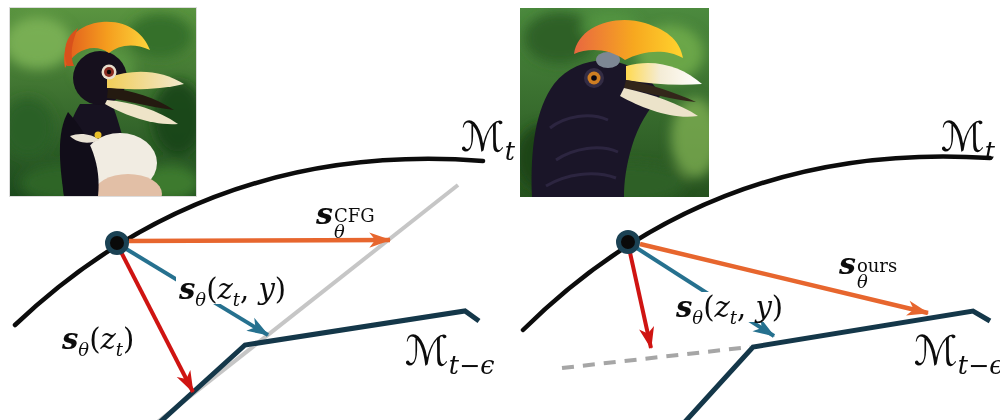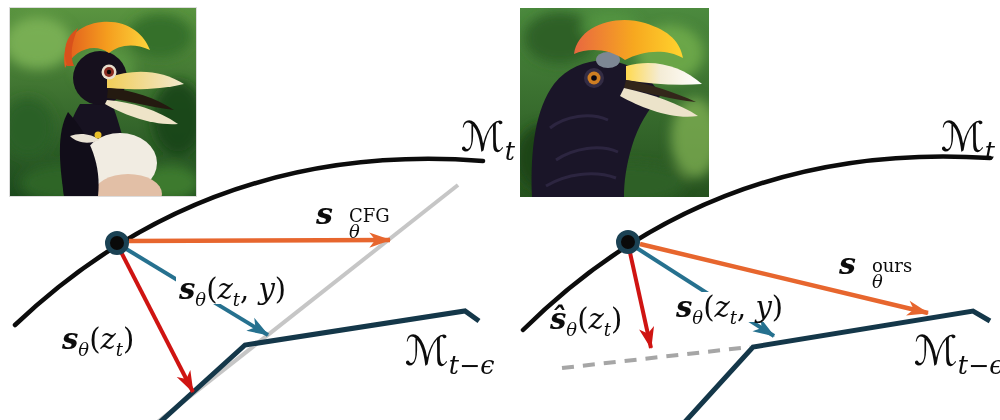--- a/index.html
+++ b/index.html
@@ -30,21 +30,21 @@
   
   .mlabel{position:absolute;color:var(--black);font-style:italic;font-size:29px;line-height:1.05;
           white-space:nowrap;}
   .mlabel sub{font-size:0.62em;font-style:italic;line-height:0;}
   .mlabel .up{font-style:normal;}
   .mlabel .bs{font-weight:700;}
   .whitebg{background:#fff;padding:0 3px;}
   .scriptM{font-family:"DejaVu Sans","DejaVu Serif",sans-serif;font-style:normal;font-size:41px;}
   .scriptM sub{font-family:"DejaVu Serif","DejaVu Sans",serif;}
   .stack{display:inline-flex;flex-direction:column;align-items:flex-start;font-size:0.6em;
-         line-height:0.92;vertical-align:0.12em;margin-left:16px;text-align:center;}
+         line-height:0.92;vertical-align:0.12em;margin-left:1px;text-align:center;}
   .stack .sup{font-style:normal;}
   .stack .sub{font-style:italic;}
 </style>
 </head>
 <body>
 
 <div class="canvas">
 
   <svg class="diagram-svg" viewBox="0 0 1000 420" xmlns="http://www.w3.org/2000/svg">
     <defs>
@@ -192,17 +192,16 @@
 
   <span class="mlabel scriptM" style="left:941px;top:116px;"><span>ℳ</span><sub>t</sub></span>
 
   <span class="mlabel" style="left:839px;top:248px;font-size:30px;"><span class="bs">s</span><span class="stack">
         <span class="sup">ours</span>
         <span class="sub">θ</span>
       </span></span>
 
   <span class="mlabel whitebg" style="left:673px;top:292px;"><span class="bs">s</span><sub>θ</sub><span class="up">(</span><span>z</span><sub>t</sub><span class="up">, </span><span>y</span><span class="up">)</span></span>
 
-  <span class="mlabel" style="left:550px;top:304px;"><span class="bs">ŝ</span><sub>θ</sub><span class="up">(</span><span>z</span><sub>t</sub><span class="up">)</span></span>
 
   <span class="mlabel scriptM" style="left:914px;top:330px;"><span>ℳ</span><sub>t−ϵ</sub></span>
 
 </div>
 
 </body></html>

